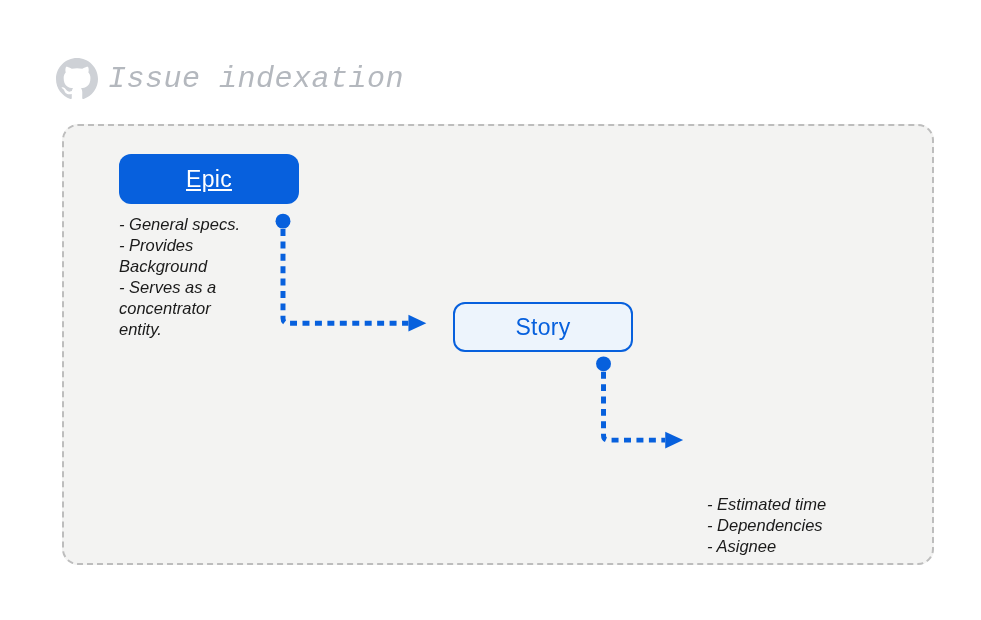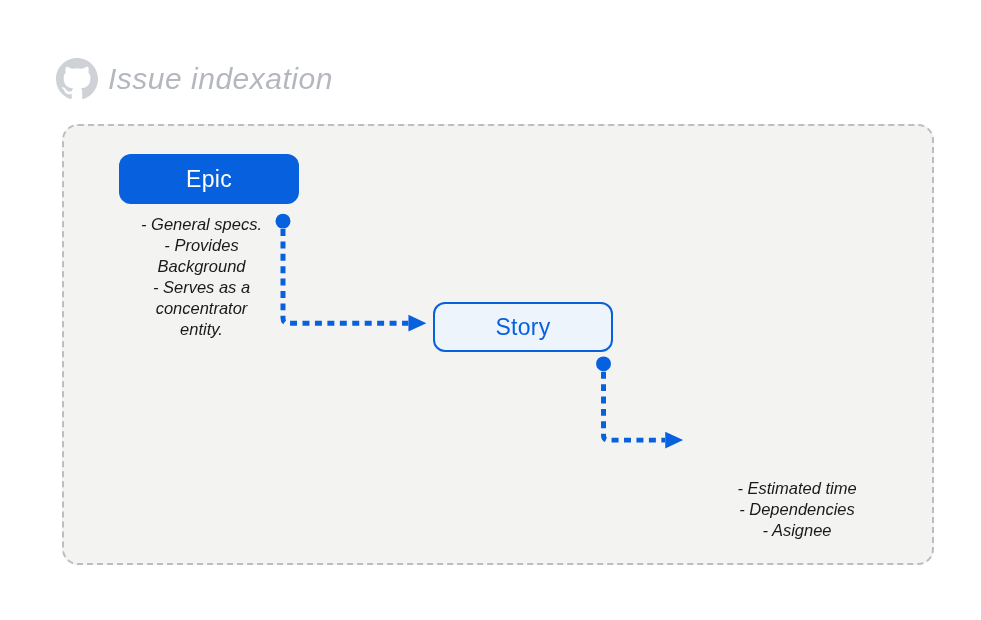--- a/index.html
+++ b/index.html
@@ -12,20 +12,21 @@
     font-family: "Liberation Sans", sans-serif;
     overflow: hidden;
   }
   .header {
     position: absolute;
     left: 56px;
     top: 58px;
     display: flex;
     align-items: center;
     gap: 10px;
+    font-family: Liberation Mono, monospace;
   }
   .logo svg { display: block; width: 42px; height: 42px; }
   .logo svg path { fill: var(--logo-gray, #ced1d6); }
   .title {
     font-size: 30px;
     font-style: italic;
     font-weight: 400;
     color: var(--title-gray, #b4b8be);
     letter-spacing: 0.5px;
   }
@@ -64,34 +65,35 @@
     display: flex;
     align-items: center;
     justify-content: center;
     font-size: 23px;
     font-weight: 500;
     letter-spacing: 0.3px;
   }
   .node-solid {
     background: var(--accent-blue, #0760dd);
     color: #ffffff;
+    text-decoration: underline;
   }
   .node-outline {
     background: var(--node-fill-light, #edf4fc);
     border: 2px solid var(--accent-blue, #0760dd);
     color: var(--accent-blue, #0760dd);
+    margin-left: 20px;
   }
   .notes {
     position: absolute;
     font-size: 16.5px;
     font-style: italic;
     color: var(--notes-color, #1a1a1a);
     line-height: 21px;
     white-space: pre-line;
-    text-align: center;
   }
 </style>
 </head>
 <body>
 
 <div class="page">
 
   <div class="header">
     <span class="logo">
       <svg viewBox="0 0 16 16" aria-hidden="true">
@@ -119,19 +121,19 @@
     <div class="node node-solid" style="left:55px; top:28px;">Epic</div>
     <div class="notes" style="left:55px; top:88px; width:165px;">- General specs.
 - Provides
 Background
 - Serves as a
 concentrator
 entity.</div>
 
     <div class="node node-outline" style="left:369px; top:176px;">Story</div>
 
-    <div class="notes" style="left:643px; top:352px; width:180px;">- Estimated time
+    <div class="notes" style="left:643px; top:368px; width:180px;">- Estimated time
 - Dependencies
 - Asignee</div>
 
   </div>
 
 </div>
 
 </body></html>

